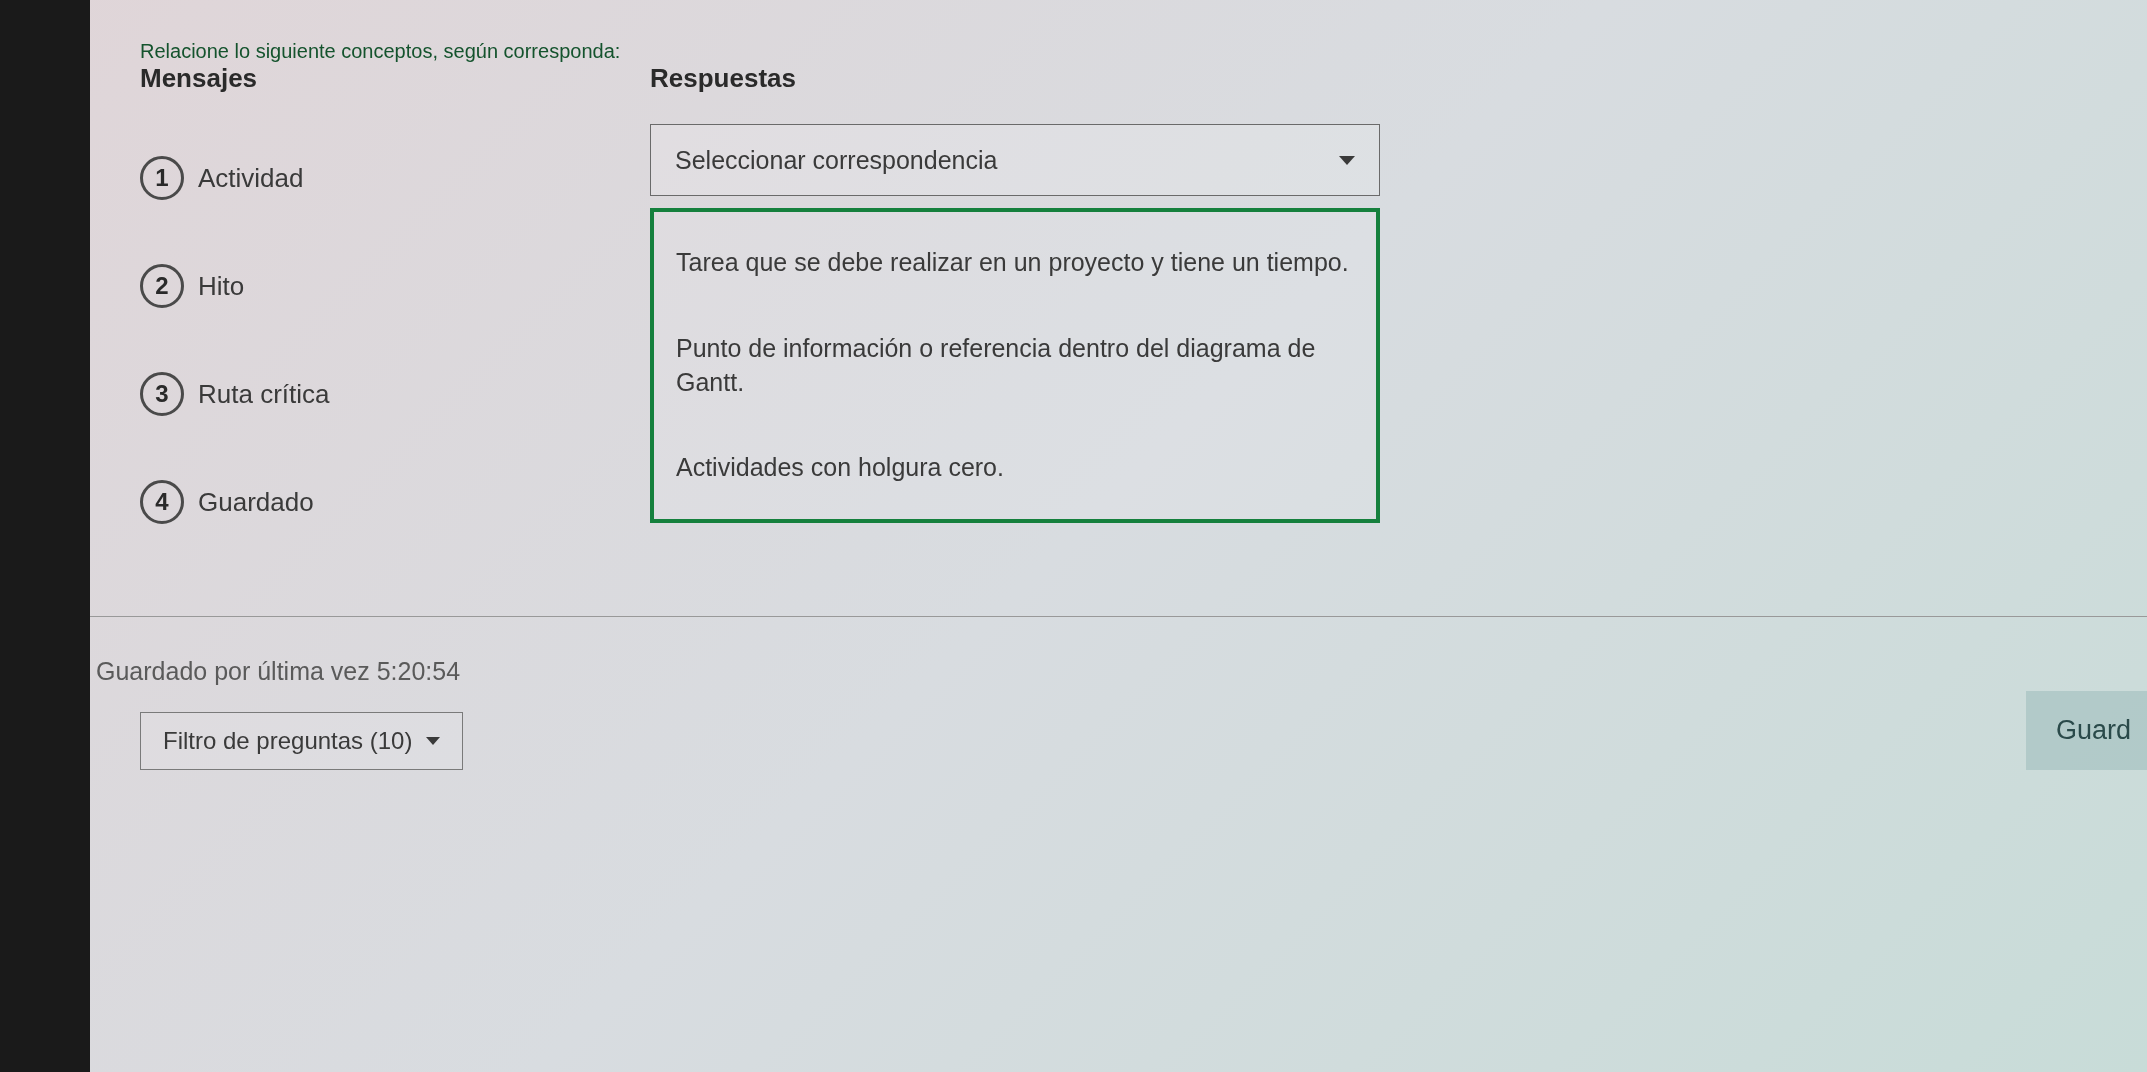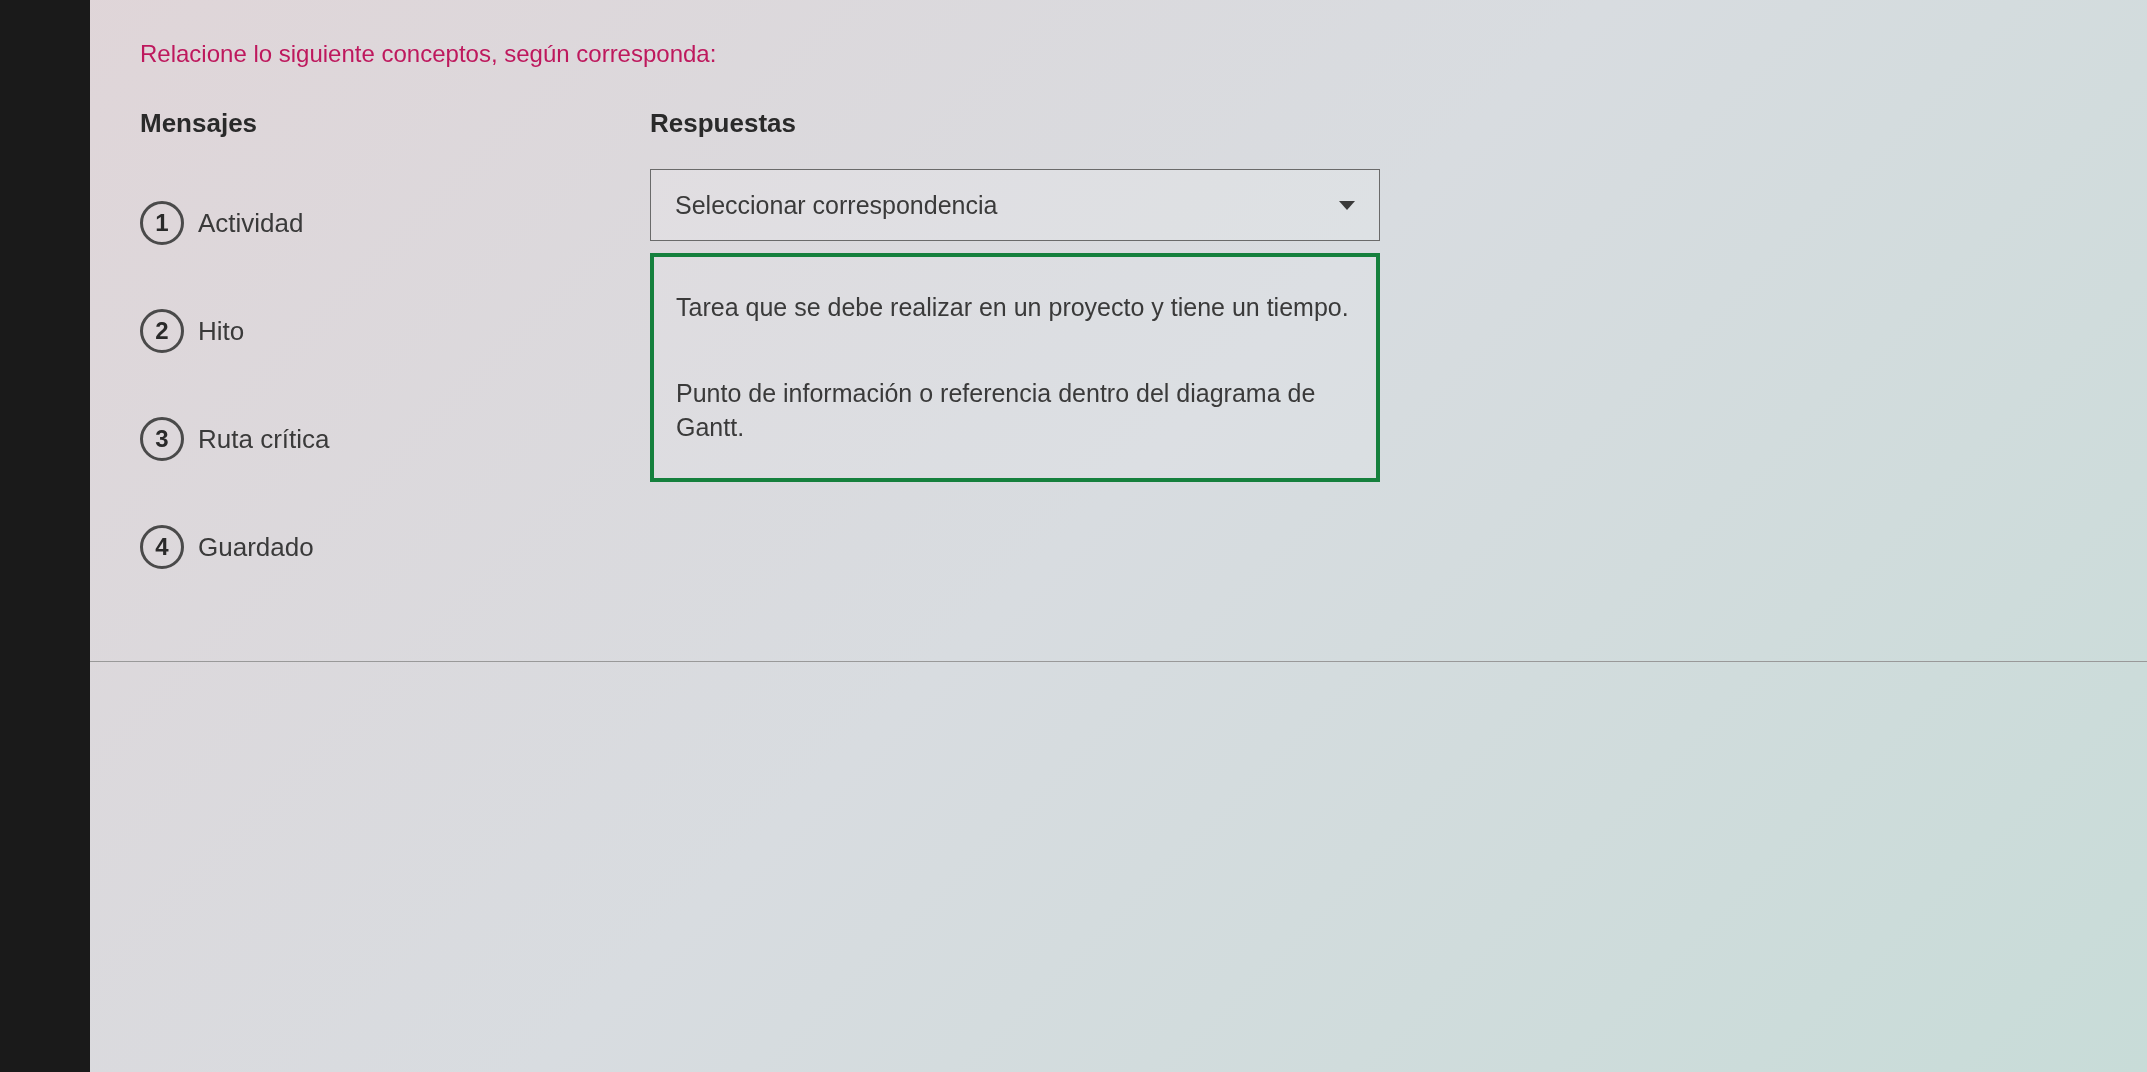--- a/index.html
+++ b/index.html
@@ -17,23 +17,22 @@
     }
     .page {
       flex: 1;
       padding: 40px 0 0 0;
     }
     .question-container {
       padding: 0 50px 60px 50px;
       border-bottom: 1px solid #999;
     }
     .prompt {
-      font-size: 24px;
-      color: #be185d;
-      margin-bottom: 40px;
+      font-size: 20px;
+      color: #14532d;
     }
     .columns {
       display: flex;
       gap: 50px;
     }
     .col-left {
       width: 460px;
       flex-shrink: 0;
     }
     .col-right {
@@ -180,20 +179,31 @@
         <div class="col-header">Respuestas</div>
 
         <div class="select-box">
           <span>Seleccionar correspondencia</span>
           <span class="caret"></span>
         </div>
 
         <div class="options-panel">
           <div class="option-item">Tarea que se debe realizar en un proyecto y tiene un tiempo.</div>
           <div class="option-item">Punto de información o referencia dentro del diagrama de Gantt.</div>
+          <div class="option-item">Actividades con holgura cero.</div>
         </div>
       </div>
 
     </div>
   </div>
 
+  <div class="footer">
+    <div class="footer-left">
+      <div class="saved-text">Guardado por última vez 5:20:54</div>
+      <div class="filter-dropdown">
+        <span>Filtro de preguntas (10)</span>
+        <span class="filter-caret"></span>
+      </div>
+    </div>
+    <div class="save-btn">Guard</div>
+  </div>
 
 </div>
 
 </body></html>

